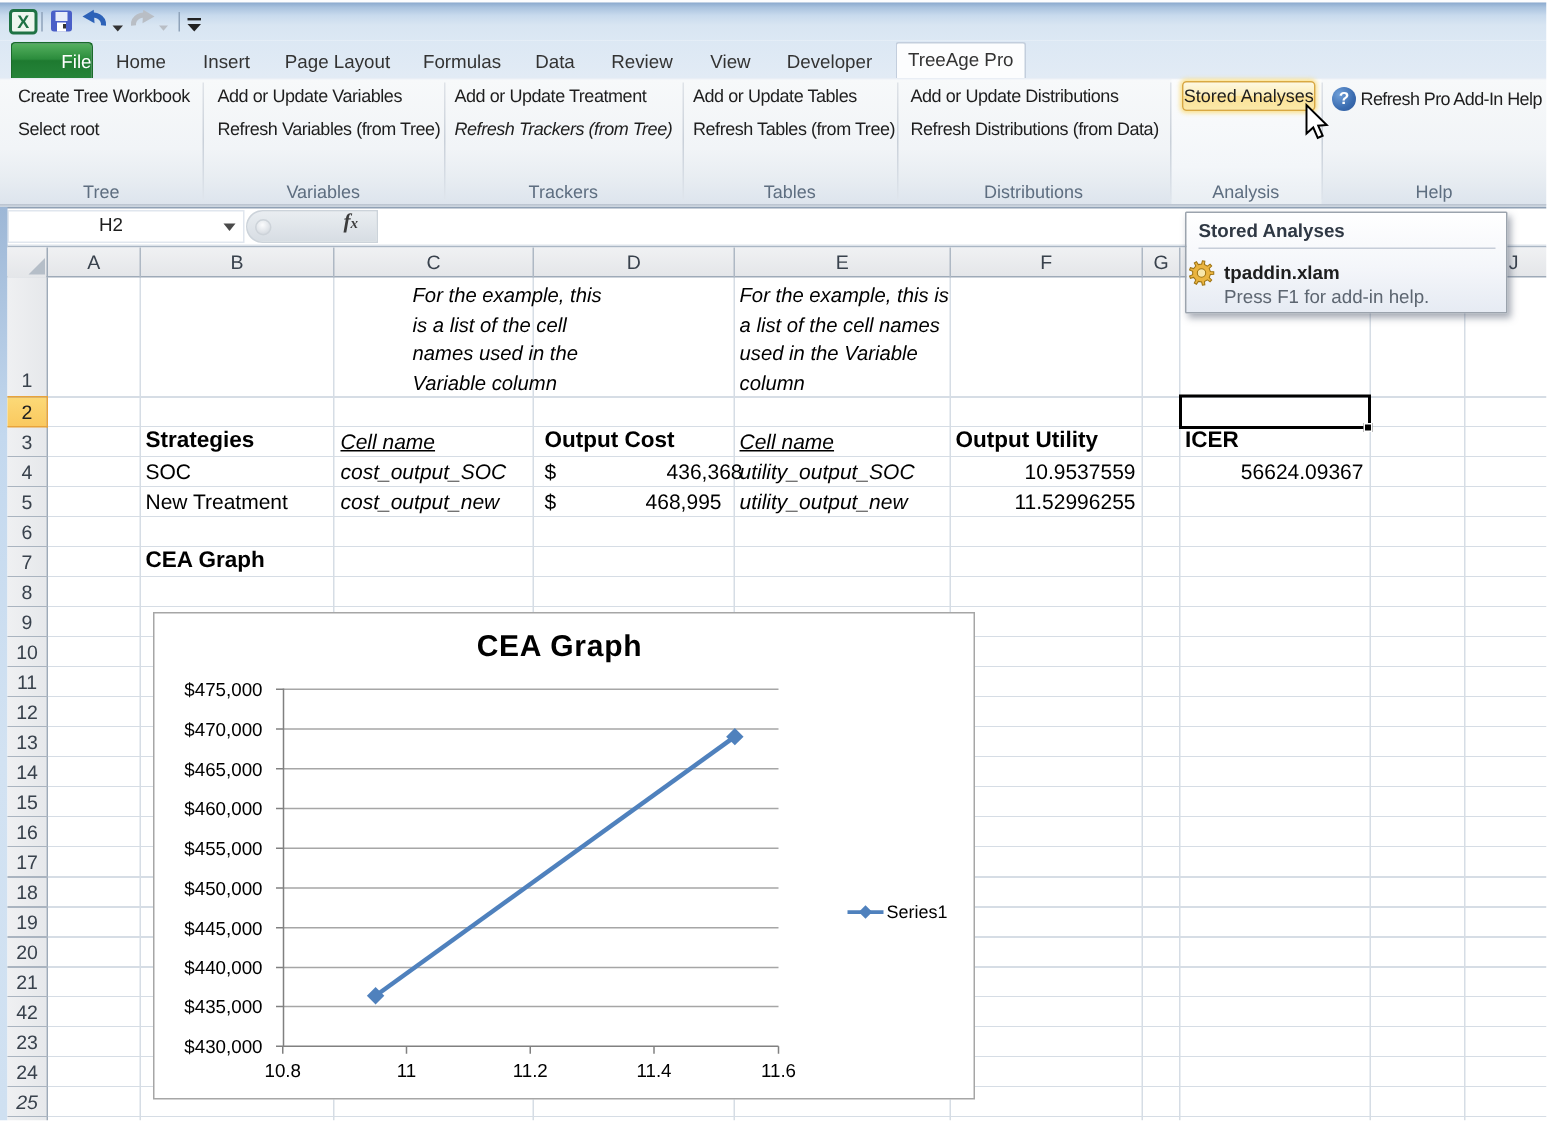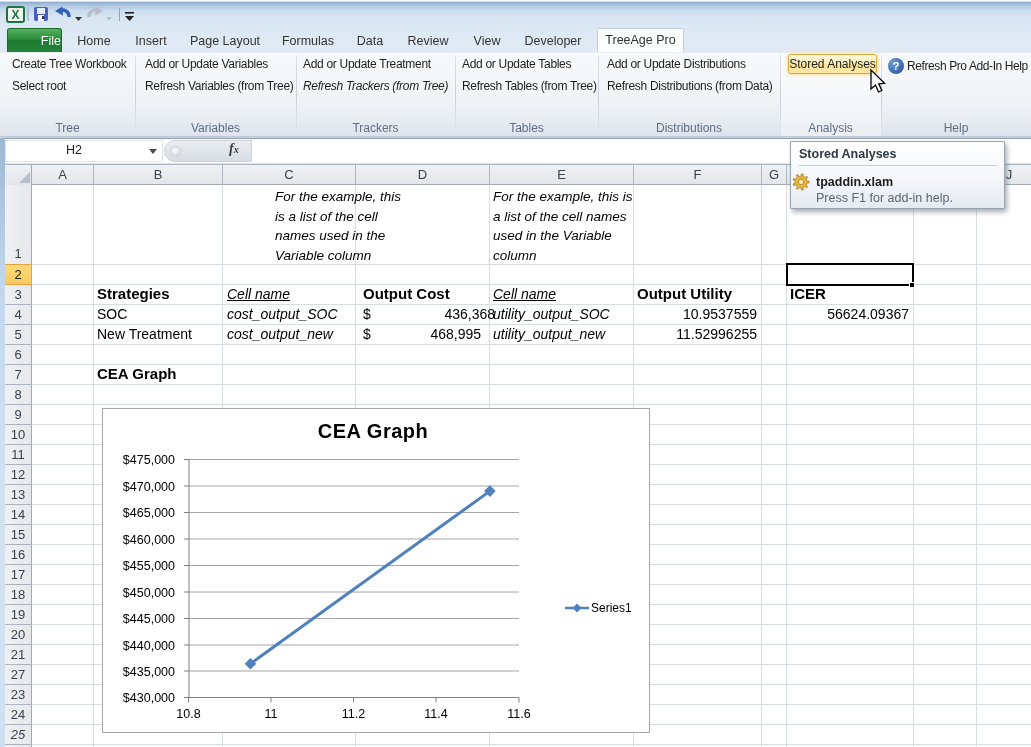--- a/index.html
+++ b/index.html
@@ -230,21 +230,21 @@
   <div class="abs rownum" style="top:465px;">12</div>
   <div class="abs rownum" style="top:485px;">13</div>
   <div class="abs rownum" style="top:505px;">14</div>
   <div class="abs rownum" style="top:525px;">15</div>
   <div class="abs rownum" style="top:545px;">16</div>
   <div class="abs rownum" style="top:565px;">17</div>
   <div class="abs rownum" style="top:585px;">18</div>
   <div class="abs rownum" style="top:605px;">19</div>
   <div class="abs rownum" style="top:625px;">20</div>
   <div class="abs rownum" style="top:645px;">21</div>
-  <div class="abs rownum" style="top:665px;">27</div>
+  <div class="abs rownum" style="top:665px;">42</div>
   <div class="abs rownum" style="top:685px;">23</div>
   <div class="abs rownum" style="top:705px;text-align:center;">24</div>
   <div class="abs rownum" style="top:725px;font-style:italic;">25</div>
 
   <div class="abs cell ital" style="left:227px; top:187px; line-height:19.5px; font-size:13.5px;margin-left:48px;">For the example, this<br>is a list of the cell<br>names used in the<br>Variable column</div>
   <div class="abs cell ital" style="left:493px; top:187px; line-height:19.5px; font-size:13.5px;">For the example, this is<br>a list of the cell names<br>used in the Variable<br>column</div>
 
   <div class="abs cell bold" style="left:97px; top:284px;">Strategies</div>
   <div class="abs cell ital" style="left:227px; top:284px; text-decoration:underline;">Cell name</div>
   <div class="abs cell bold" style="left:363px; top:284px;">Output Cost</div>

